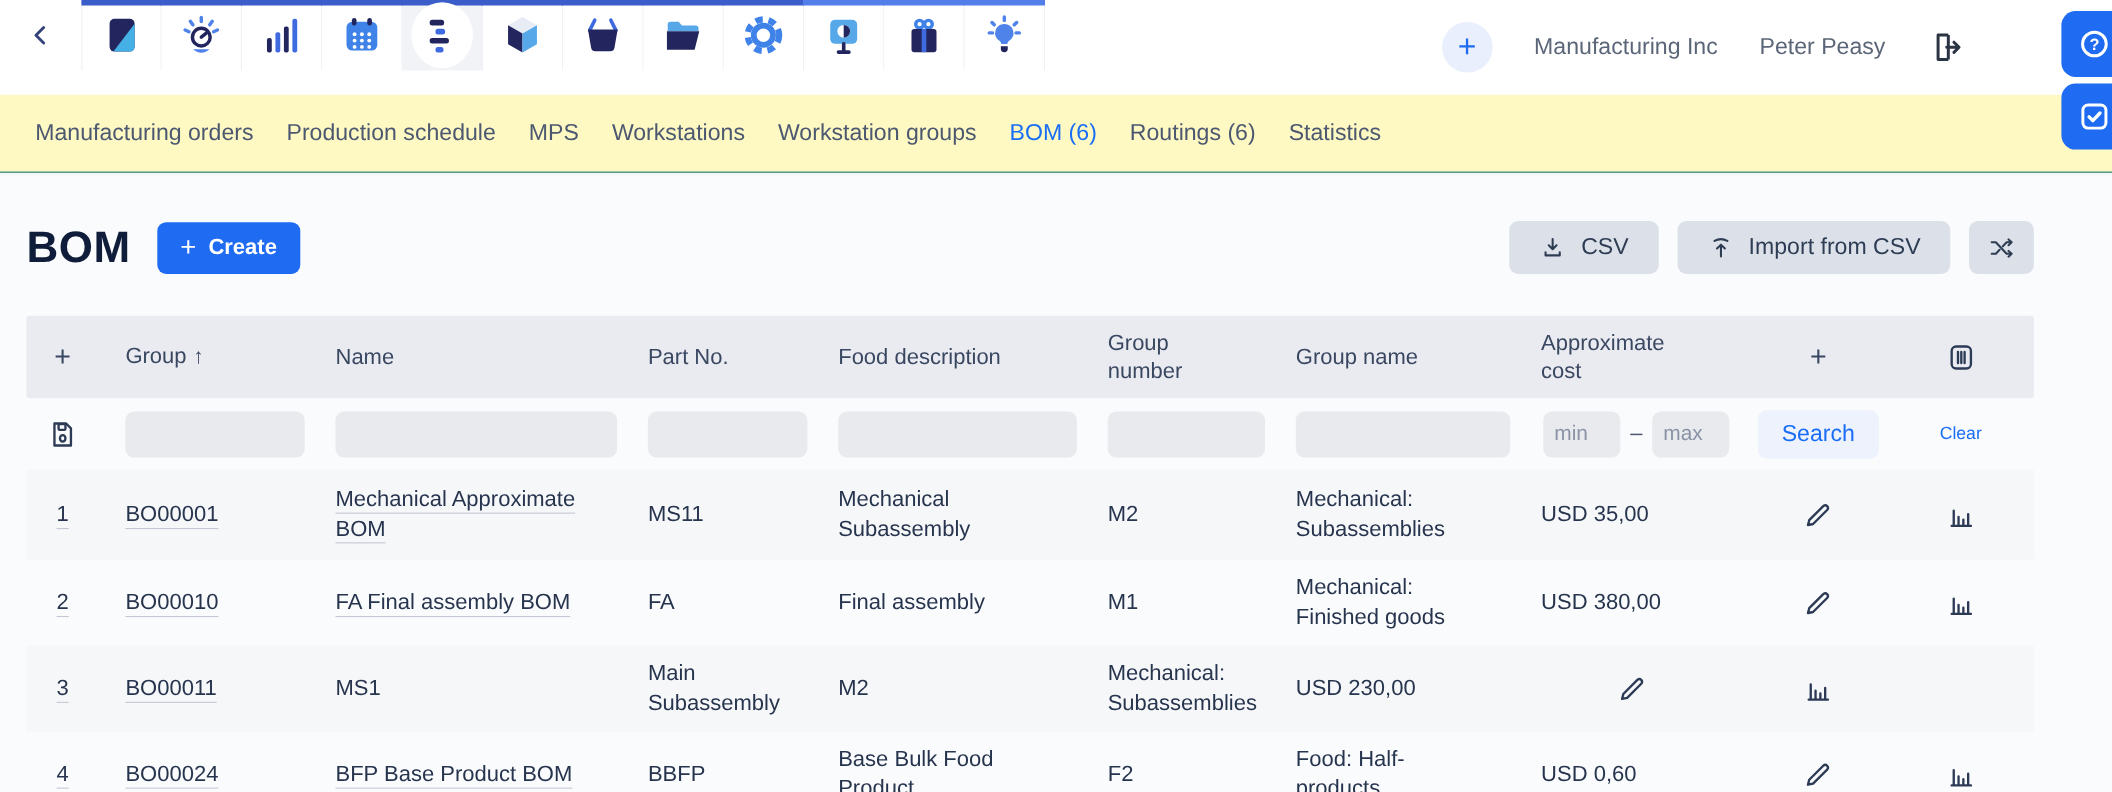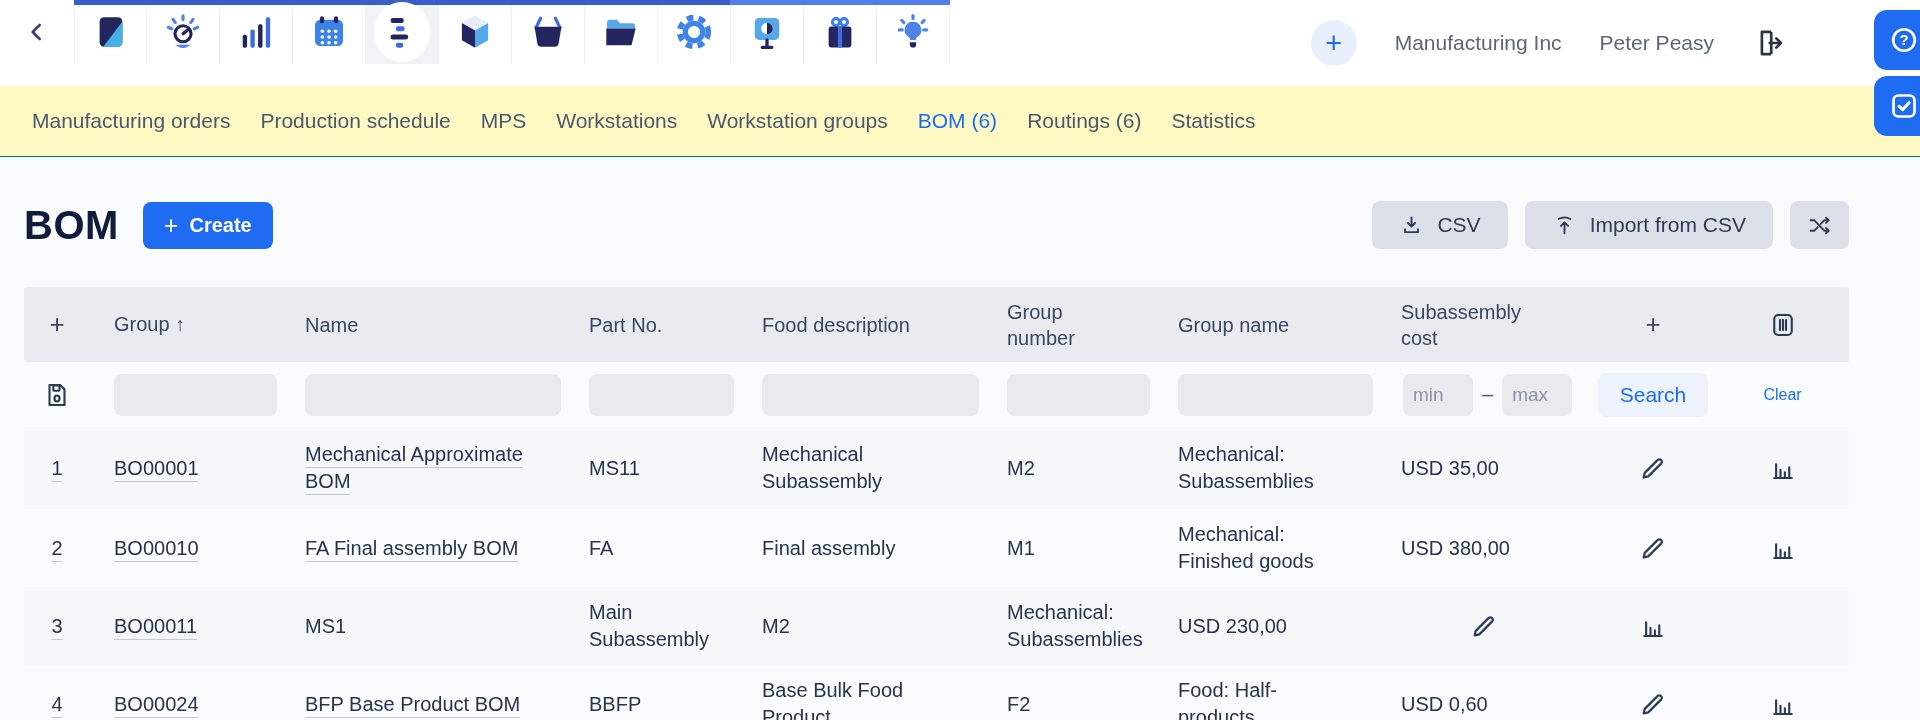--- a/index.html
+++ b/index.html
@@ -282,21 +282,21 @@
         <span class="plus-head">+</span>
       </div>
     <div class="th">
       <span>Group</span><span class="sort-arrow">↑</span>
     </div>
     <div class="th">Name</div>
     <div class="th">Part No.</div>
     <div class="th">Food description</div>
     <div class="th"><span class="narrow-100">Group number</span></div>
     <div class="th">Group name</div>
-    <div class="th"><span class="narrow-125">Subassembly cost</span></div>
+    <div class="th"><span class="narrow-125">Approximate cost</span></div>
     <div class="th center">
         <span class="plus-head">+</span>
       </div>
     <div class="th center">
       <svg width="30" height="30" viewBox="0 0 24 24">
         <rect x="5" y="4" width="14" height="16" rx="3.2" class="dark-stroke" stroke="#3a4761"></rect>
         <path d="M9.6 8v8M12 8v8M14.4 8v8" class="dark-stroke" stroke="#3a4761"></path>
       </svg>
     </div>
   </div>

